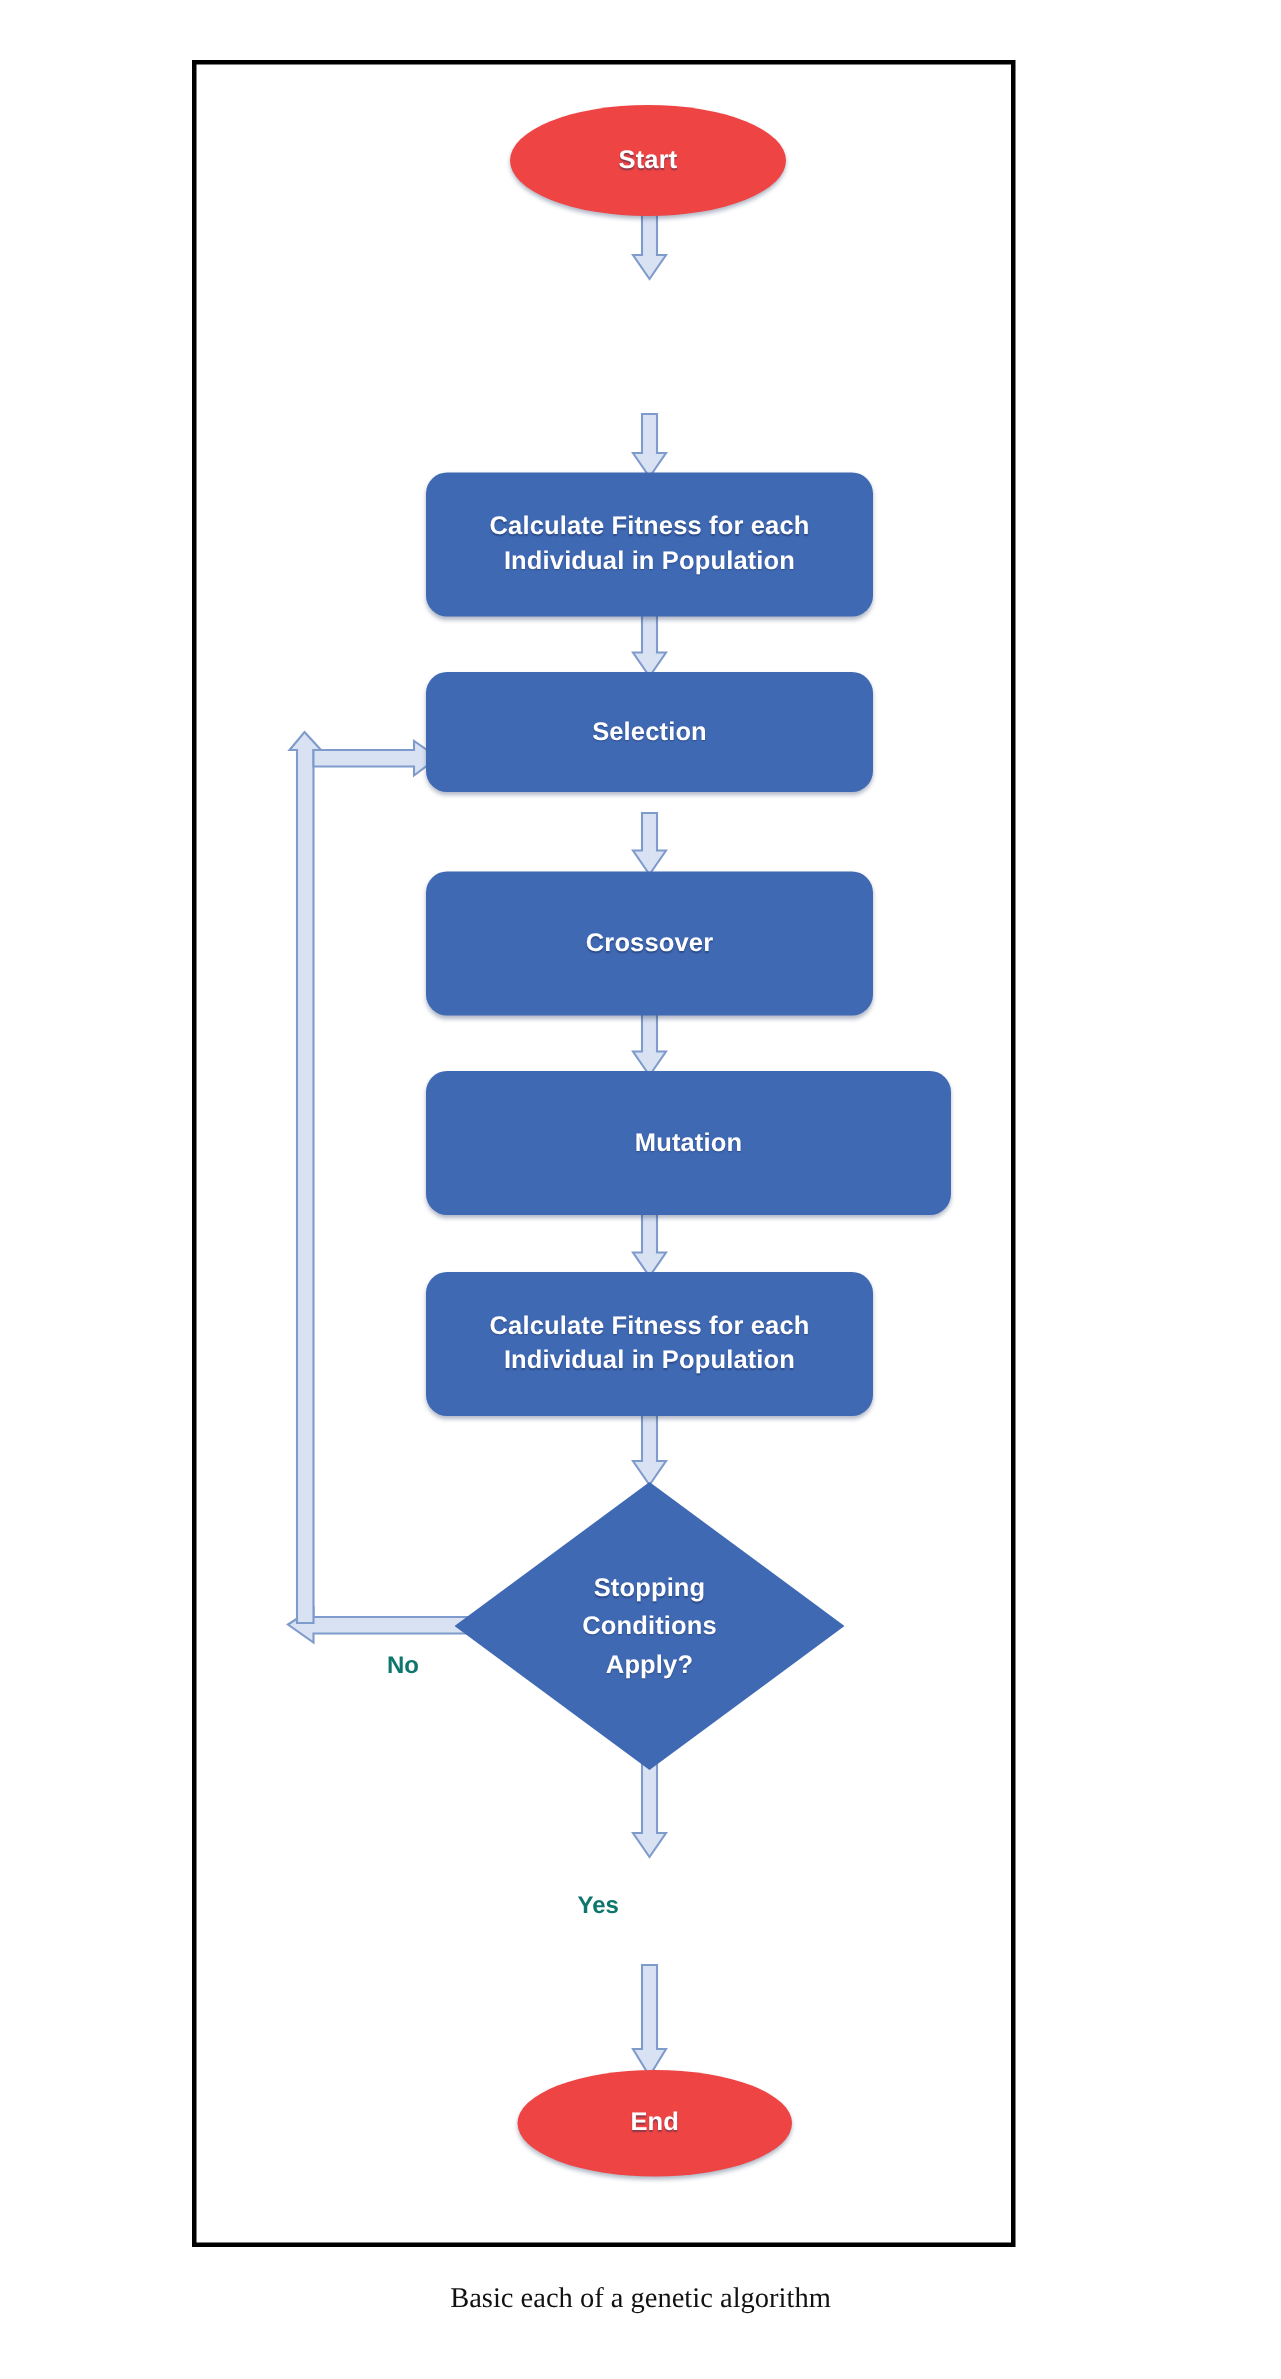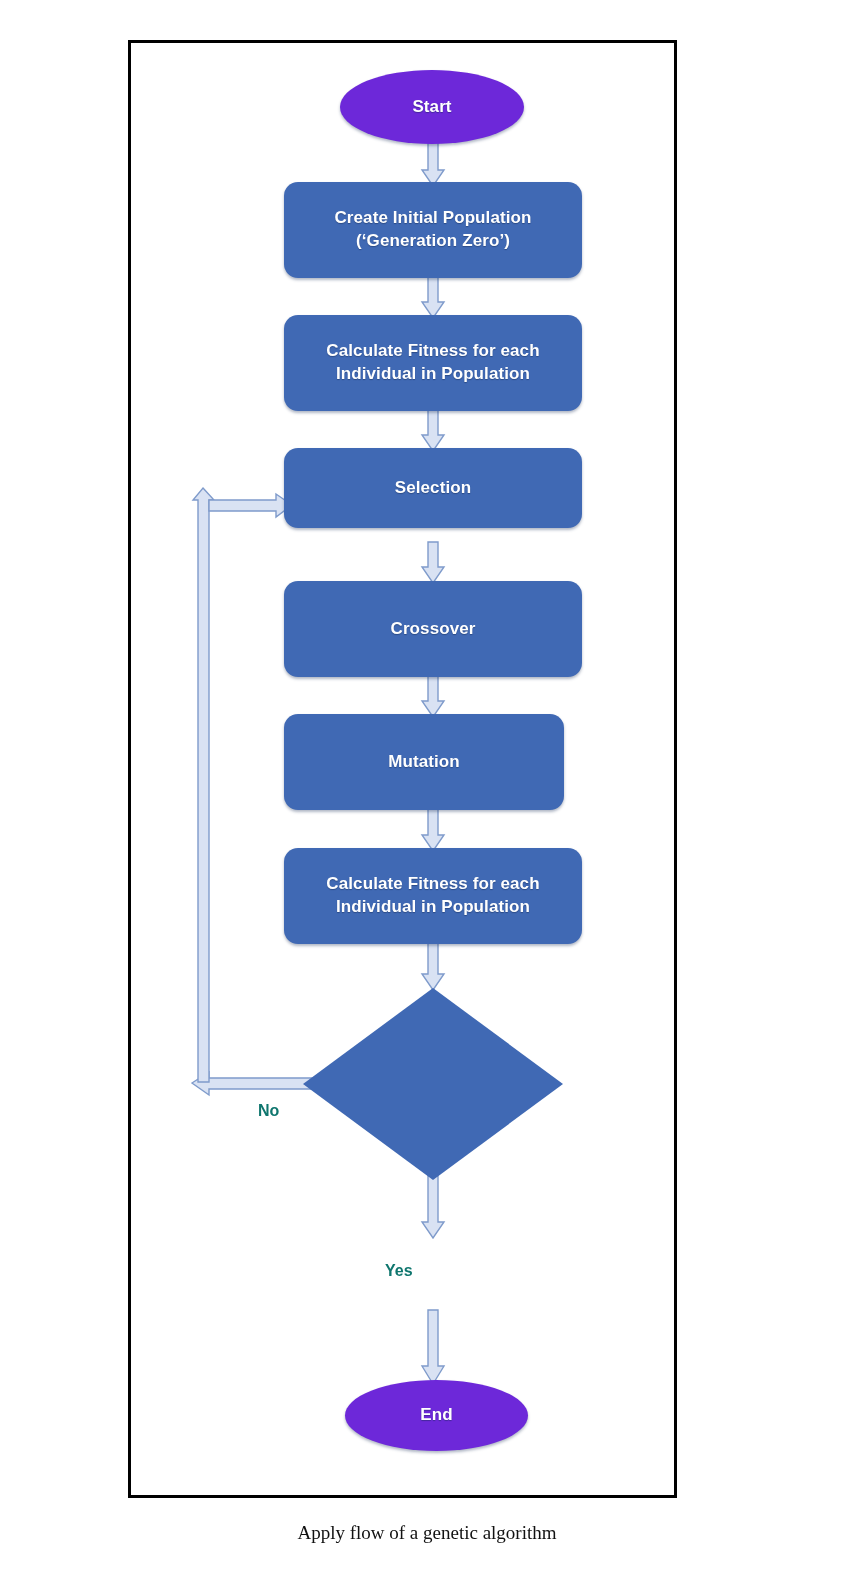--- a/index.html
+++ b/index.html
@@ -46,21 +46,21 @@
     color: #ffffff;
     font-weight: bold;
     font-size: 17px;
     line-height: 1.35;
     letter-spacing: 0.1px;
     text-shadow: 0 1px 1px rgba(20,40,80,0.45);
     z-index: 3;
   }
 
   .node-terminator {
-    background: #6d28d9;
+    background: #ef4444;
     border-radius: 50%;
     box-shadow: 0 2px 3px rgba(30,50,90,0.35);
   }
 
   .node-process {
     background: #4069B4;
     border-radius: 14px;
     box-shadow: 0 2px 3px rgba(30,50,90,0.35);
   }
 
@@ -189,55 +189,54 @@
     <svg width="104" height="600" viewBox="0 0 104 600">
       <polygon points="13,0 24,12 19,12 19,594 8,594 8,12 3,12" fill="#D9E2F3" stroke="#7F9BCB" stroke-width="1.4"></polygon>
       <polygon points="102,17 86,6 86,12 19,12 19,23 86,23 86,29" fill="#D9E2F3" stroke="#7F9BCB" stroke-width="1.4"></polygon>
     </svg>
   </div>
 
   <div class="node node-terminator" style="left:340px; top:70px; width:184px; height:74px;">
     <span class="node-label">Start</span>
   </div>
 
-  <div class="node node-process" style="left:284px; top:182px; width:298px; height:96px;">
-    <span class="node-label">Create Initial Population
-(‘Generation Zero’)</span>
-  </div>
 
   <div class="node node-process" style="left:284px; top:315px; width:298px; height:96px;">
     <span class="node-label">Calculate Fitness for each
 Individual in Population</span>
   </div>
 
   <div class="node node-process" style="left:284px; top:448px; width:298px; height:80px;">
     <span class="node-label">Selection</span>
   </div>
 
   <div class="node node-process" style="left:284px; top:581px; width:298px; height:96px;">
     <span class="node-label">Crossover</span>
   </div>
 
-  <div class="node node-process" style="left:284px; top:714px; width:280px; height:96px;">
+  <div class="node node-process" style="left:284px; top:714px; width:350px; height:96px;">
     <span class="node-label">Mutation</span>
   </div>
 
   <div class="node node-process" style="left:284px; top:848px; width:298px; height:96px;">
     <span class="node-label">Calculate Fitness for each
 Individual in Population</span>
   </div>
 
   <div class="node node-decision" style="left:303px; top:988px; width:260px; height:192px;">
     <div class="diamond-shape"></div>
+    <span class="decision-label node-label">Stopping
+Conditions
+Apply?</span>
   </div>
 
 
   <div class="node node-terminator" style="left:345px; top:1380px; width:183px; height:71px;">
     <span class="node-label">End</span>
   </div>
 
   <div class="branch-label" style="left:258px; top:1102px;">No</div>
 
   <div class="branch-label" style="left:385px; top:1262px;">Yes</div>
 
 </div>
 
-<div class="caption">Apply flow of a genetic algorithm</div>
+<div class="caption">Basic each of a genetic algorithm</div>
 
 </body></html>

